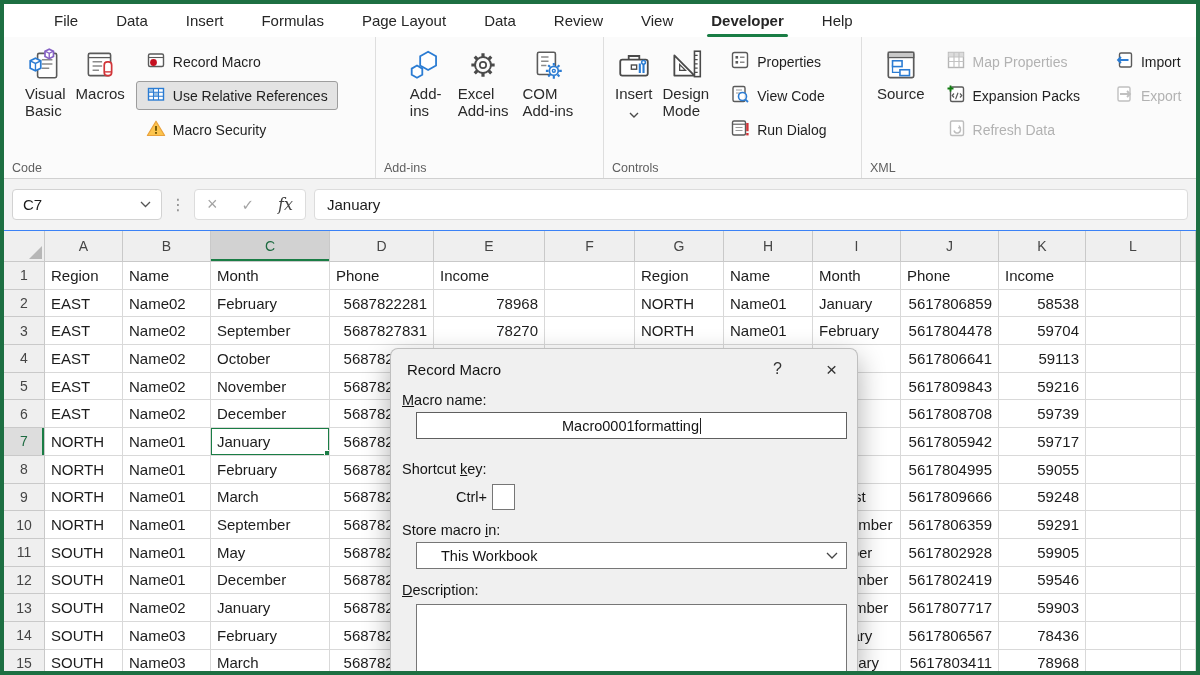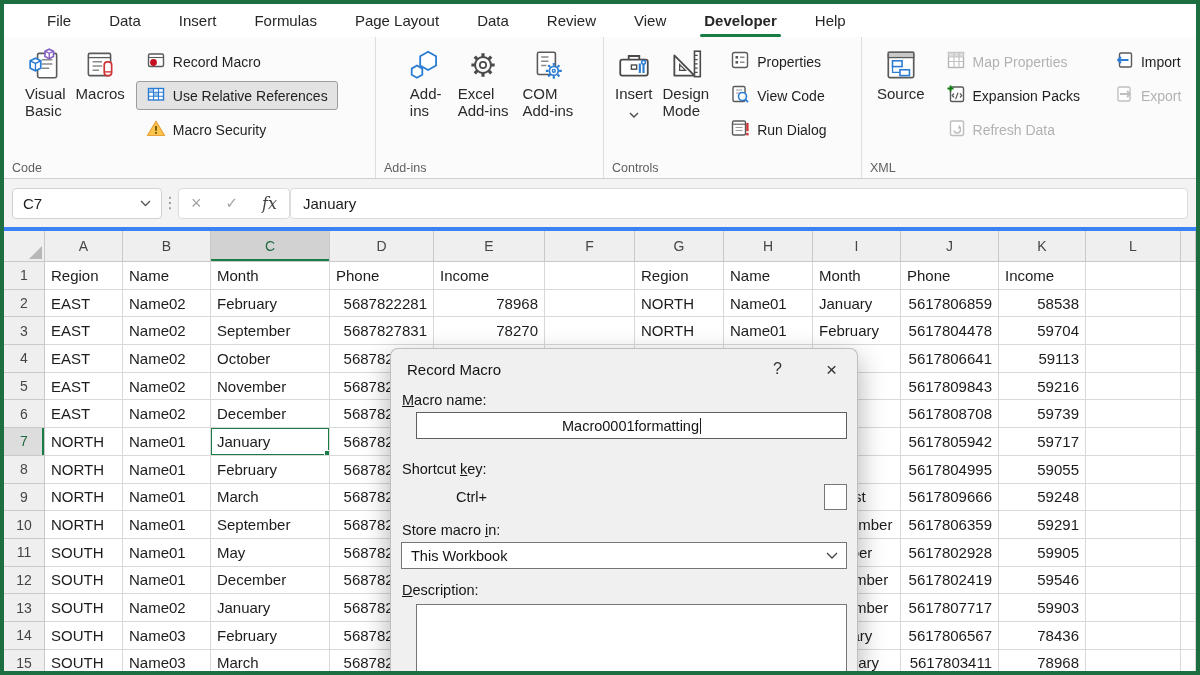--- a/index.html
+++ b/index.html
@@ -1,19 +1,19 @@
 <!DOCTYPE html>
 <html><head>
 <meta charset="utf-8">
 <style>
   html,body{margin:0;padding:0;background:#e8e8e8;}
   .frame{width:1200px;height:675px;border:4px solid #1d6f42;box-sizing:border-box;position:relative;
     background:#fff;overflow:hidden;font-family:"Liberation Sans","DejaVu Sans",sans-serif;cursor:default;}
   
-  .tabbar{height:33px;background:#fff;display:flex;align-items:stretch;padding-left:24px;}
+  .tabbar{height:33px;background:#fff;display:flex;align-items:stretch;padding-left:31px;}
   .tab{display:flex;align-items:center;padding:0 19px;font-size:15px;color:#262626;position:relative;}
   .tab.active{font-weight:700;}
   .tab.active::after{content:"";position:absolute;left:15px;right:15px;bottom:0;height:3px;background:#1a7d45;border-radius:2px;}
   
   .ribbon{height:142px;background:#fbfbfb;border-bottom:1px solid #d0d0d0;display:flex;box-sizing:border-box;}
   .rb-group{position:relative;border-right:1px solid #dedede;padding:5px 4px 18px 6px;display:flex;align-items:flex-start;box-sizing:border-box;}
   .rb-caption{position:absolute;bottom:3px;left:0;right:0;text-align:left;font-size:12.5px;color:#5f5f5f;margin-left:8px;}
   .g-code{width:372px;padding-left:16px;}
   .g-addins{width:228px;justify-content:center;gap:4px;}
   .g-controls{width:258px;}
@@ -22,22 +22,22 @@
   .bb-ico{height:40px;display:flex;align-items:center;justify-content:center;}
   .bb-label{font-size:15px;line-height:1.15;color:#2a2a2a;text-align:left;}
   .bb-label span{display:block;}
   .stack{display:flex;flex-direction:column;margin-left:6px;margin-top:5px;gap:5px;}
   .sbtn{display:flex;align-items:center;gap:7px;height:27px;padding:0 9px;font-size:14px;color:#1f1f1f;
         border:1px solid transparent;border-radius:3px;white-space:nowrap;}
   .sbtn.pressed{background:#e3e3e3;border-color:#9d9d9d;}
   .sbtn.disabled{color:#b2b2b2;}
   .chev{margin-top:2px;}
   
-  .fbar{height:52px;background:#f3f3f3;border-bottom:4px solid #3b82f6;display:flex;align-items:center;
-        padding:0 8px;box-sizing:border-box;}
+  .fbar{height:52px;background:#f3f3f3;border-bottom:1px solid #3b82f6;display:flex;align-items:center;
+        padding:0 8px;gap:8px;box-sizing:border-box;}
   .namebox{width:150px;height:31px;background:#fff;border:1px solid #d2d2d2;border-radius:4px;display:flex;
         align-items:center;padding:0 10px;font-size:15px;color:#1b1b1b;box-sizing:border-box;}
   .nb-chev{margin-left:auto;display:flex;}
   .dots{color:#8f8f8f;font-size:16px;line-height:1;}
   .fxbox{width:112px;height:31px;background:#fff;border:1px solid #dcdcdc;border-radius:4px;display:flex;
         align-items:center;justify-content:space-between;padding:0 12px;box-sizing:border-box;}
   .fx-cancel{color:#a3a3a3;font-size:18px;}
   .fx-commit{color:#a3a3a3;font-size:15px;}
   .fx-fx{font-family:"DejaVu Serif","Liberation Serif",serif;font-style:italic;font-size:16px;color:#3f3f3f;}
   .finput{flex:1;height:31px;background:#fff;border:1px solid #dcdcdc;border-radius:4px;display:flex;
@@ -61,24 +61,24 @@
        display:flex;flex-direction:column;box-sizing:border-box;}
   .dlg-title{height:40px;display:flex;align-items:center;padding:0 20px 0 16px;font-size:15px;color:#141414;flex:none;}
   .dlg-help{margin-left:auto;font-size:16px;color:#333;}
   .dlg-close{margin-left:44px;font-size:19px;color:#333;line-height:1;}
   .dlg-body{flex:1;display:flex;flex-direction:column;padding:3px 10px 0 10px;overflow:hidden;}
   .dlbl{font-size:14.5px;color:#141414;margin:0 0 4px 1px;}
   .acc{text-decoration:underline;}
   .dinput{margin-left:15px;height:27px;background:#fff;border:1px solid #5f5f5f;display:flex;align-items:center;
        padding:0 7px;font-size:14.5px;color:#141414;box-sizing:border-box;flex:none;justify-content:center;}
   .caret{display:inline-block;width:1px;height:16px;background:#222;margin-left:1px;}
-  .ctrl-row{margin:3px 0 0 55px;display:flex;align-items:center;gap:5px;font-size:14.5px;color:#141414;justify-content:space-between;}
+  .ctrl-row{margin:3px 0 0 55px;display:flex;align-items:center;gap:5px;font-size:14.5px;color:#141414;}
   .key-box{width:23px;height:26px;background:#fff;border:1px solid #767676;box-sizing:border-box;}
-  .ddl{height:27px;background:#fff;border:1px solid #767676;display:flex;align-items:center;
-       font-size:14.5px;color:#141414;box-sizing:border-box;padding-left:9px;flex:none;}
+  .ddl{margin-left:15px;height:27px;background:#fff;border:1px solid #767676;display:flex;align-items:center;
+       font-size:14.5px;color:#141414;box-sizing:border-box;padding-left:24px;flex:none;}
   .ddl-chev{margin-left:auto;width:28px;height:100%;display:flex;align-items:center;justify-content:center;}
   .dtext{margin:2px 0 0 15px;background:#fff;border:1px solid #767676;flex:1;}
   .mt22{margin-top:22px;} .mt12{margin-top:12px;} .mt13{margin-top:13px;}
 </style>
 </head>
 <body>
 
 <div class="frame">
 
   <div class="tabbar" id="tabbar">

